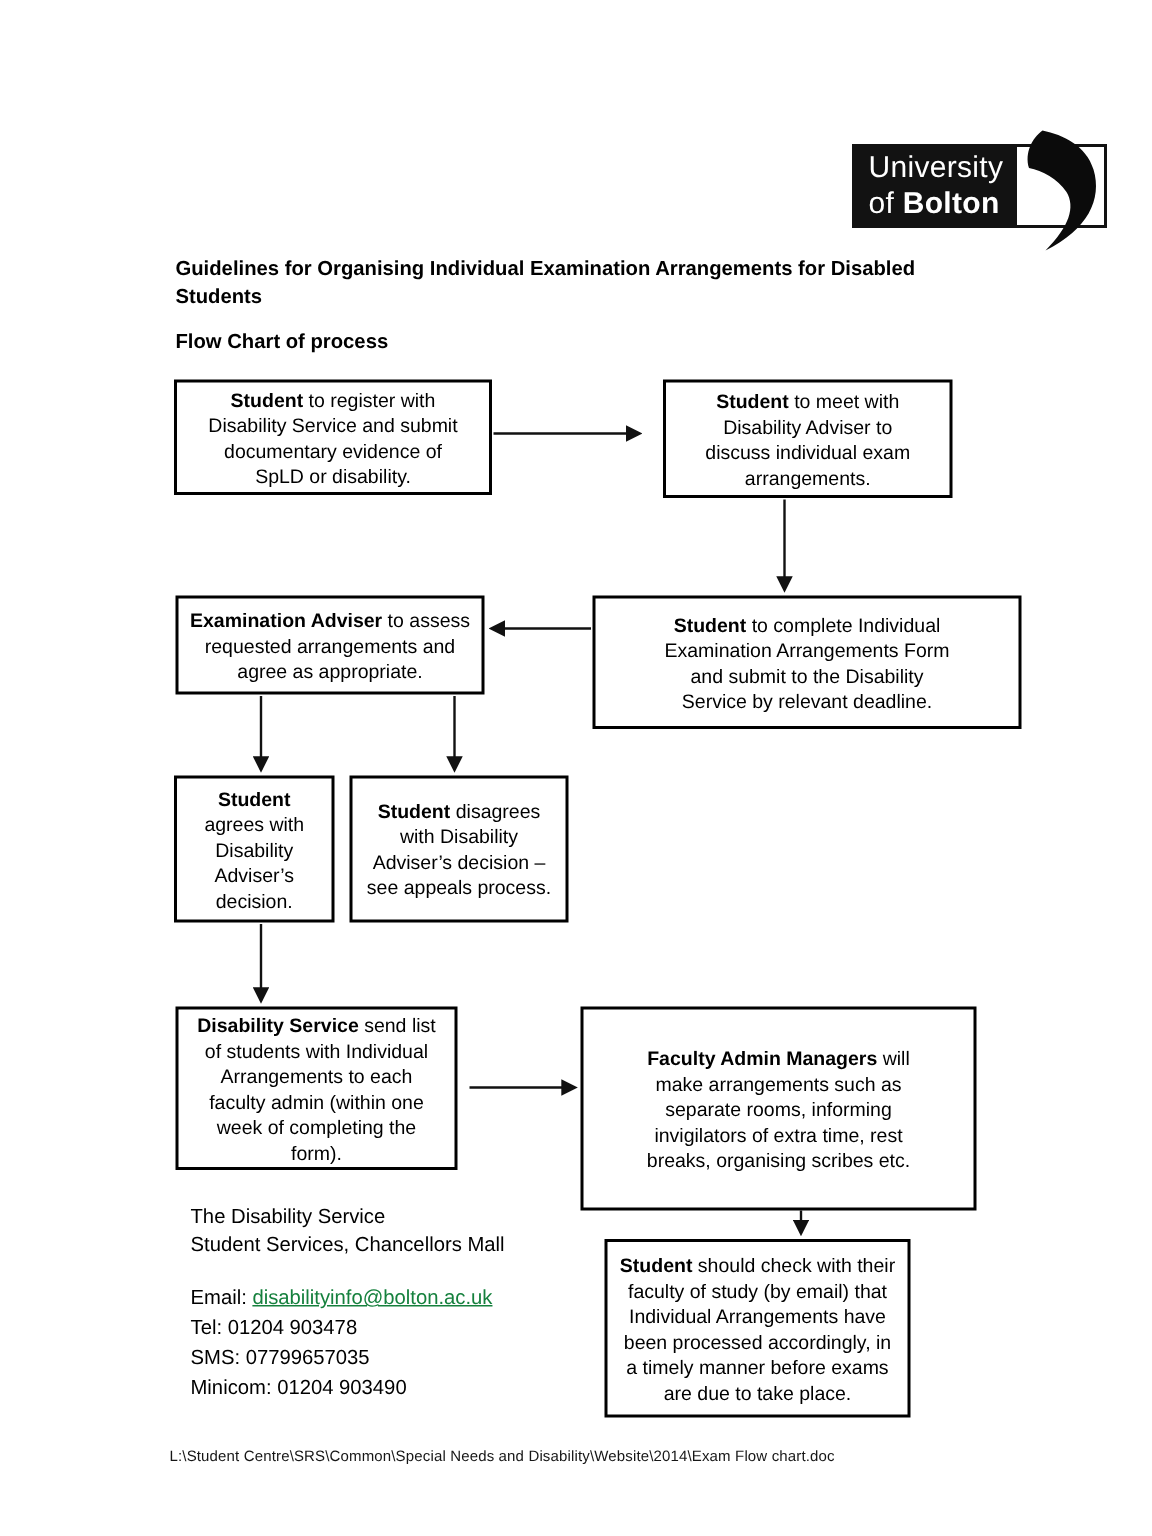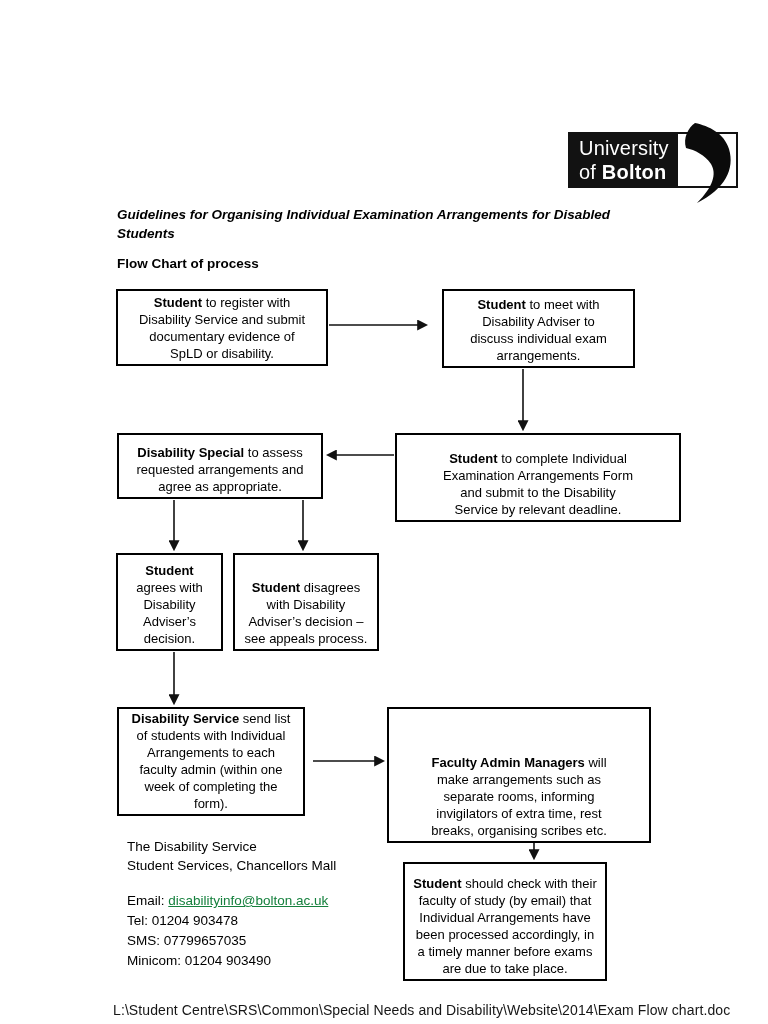--- a/index.html
+++ b/index.html
@@ -1,39 +1,39 @@
 <!DOCTYPE html>
 <html><head>
 <meta charset="utf-8">
 <style>
   html,body{margin:0;padding:0;}
   body{
     width:768px;height:1024px;position:relative;background:#ffffff;
     font-family:"Liberation Sans", sans-serif;color:#000;
     -webkit-font-smoothing:antialiased;
   }
-  .page{position:absolute;inset:0;overflow:hidden;margin-top:36px;}
+  .page{position:absolute;inset:0;overflow:hidden;}
 
   
   .logo{position:absolute;left:568px;top:96px;width:170px;height:56px;background:#121212;}
   .logo-text{position:absolute;left:11px;top:4px;color:#fff;font-size:20px;line-height:24px;letter-spacing:.2px;white-space:nowrap;}
   .logo-text .uni{font-weight:400;}
   .logo-text .of{font-weight:300;}
   .logo-text .bolton{font-weight:700;}
   .logo-panel{position:absolute;right:2px;top:2px;bottom:2px;width:58px;background:#fff;}
   .logo-panel svg{position:absolute;left:1px;top:-13px;width:56px;height:84px;overflow:visible;}
 
   
-  .title{position:absolute;left:117px;top:170px;width:500px;font-size:13.5px;font-weight:700;line-height:18.5px;font-style:italic;}
+  .title{position:absolute;left:117px;top:170px;width:500px;font-size:13.5px;font-weight:700;line-height:18.5px;}
   .subtitle{position:absolute;left:117px;top:220px;font-size:13.5px;font-weight:700;}
 
   
   .fbox{
     position:absolute;border:2px solid #000;background:#fff;box-sizing:border-box;
-    display:flex;align-items:flex-end;justify-content:center;
+    display:flex;align-items:center;justify-content:center;
     text-align:center;font-size:13px;line-height:17px;
     padding:2px 6px;white-space:pre-line;
   }
   .fbox b{font-weight:700;}
   .b1{left:116px;top:253px;width:212px;height:77px;}
   .b2{left:442px;top:253px;width:193px;height:79px;}
   .b3{left:395px;top:397px;width:286px;height:89px;}
   .b4{left:117px;top:397px;width:206px;height:66px;}
   .b5{left:116px;top:517px;width:107px;height:98px;}
   .b6{left:233px;top:517px;width:146px;height:98px;}
@@ -46,21 +46,21 @@
   svg.connectors line{stroke:#111;stroke-width:1.6;}
 
   
   .contact{position:absolute;left:127px;top:801px;font-size:13.5px;}
   .contact .bold-line{font-weight:400;line-height:19px;}
   .contact .gap{height:16px;}
   .contact .line{line-height:20px;}
   .contact a{color:#15803d;text-decoration:underline;}
 
   
-  .footer{position:absolute;left:113px;top:966px;font-size:14px;color:#161616;letter-spacing:.1px;}
+  .footer{position:absolute;left:113px;top:966px;font-size:10px;color:#161616;letter-spacing:.1px;}
 </style>
 </head>
 <body>
 
 <div class="page">
 
   <div class="logo">
     <div class="logo-text">
       <span class="uni">University</span><br>
       <span class="of">of </span><span class="bolton">Bolton</span>
@@ -99,21 +99,21 @@
   <div class="fbox b2"><div><b>Student</b><span> to meet with
 Disability Adviser to
 discuss individual exam
 arrangements.</span></div></div>
 
   <div class="fbox b3"><div><b>Student</b><span> to complete Individual
 Examination Arrangements Form
 and submit to the Disability
 Service by relevant deadline.</span></div></div>
 
-  <div class="fbox b4"><div><b>Disability Special</b><span> to assess
+  <div class="fbox b4"><div><b>Examination Adviser</b><span> to assess
 requested arrangements and
 agree as appropriate.</span></div></div>
 
   <div class="fbox b5"><div><b>Student</b><span>
 agrees with
 Disability
 Adviser’s
 decision.</span></div></div>
 
   <div class="fbox b6"><div><b>Student</b><span> disagrees

